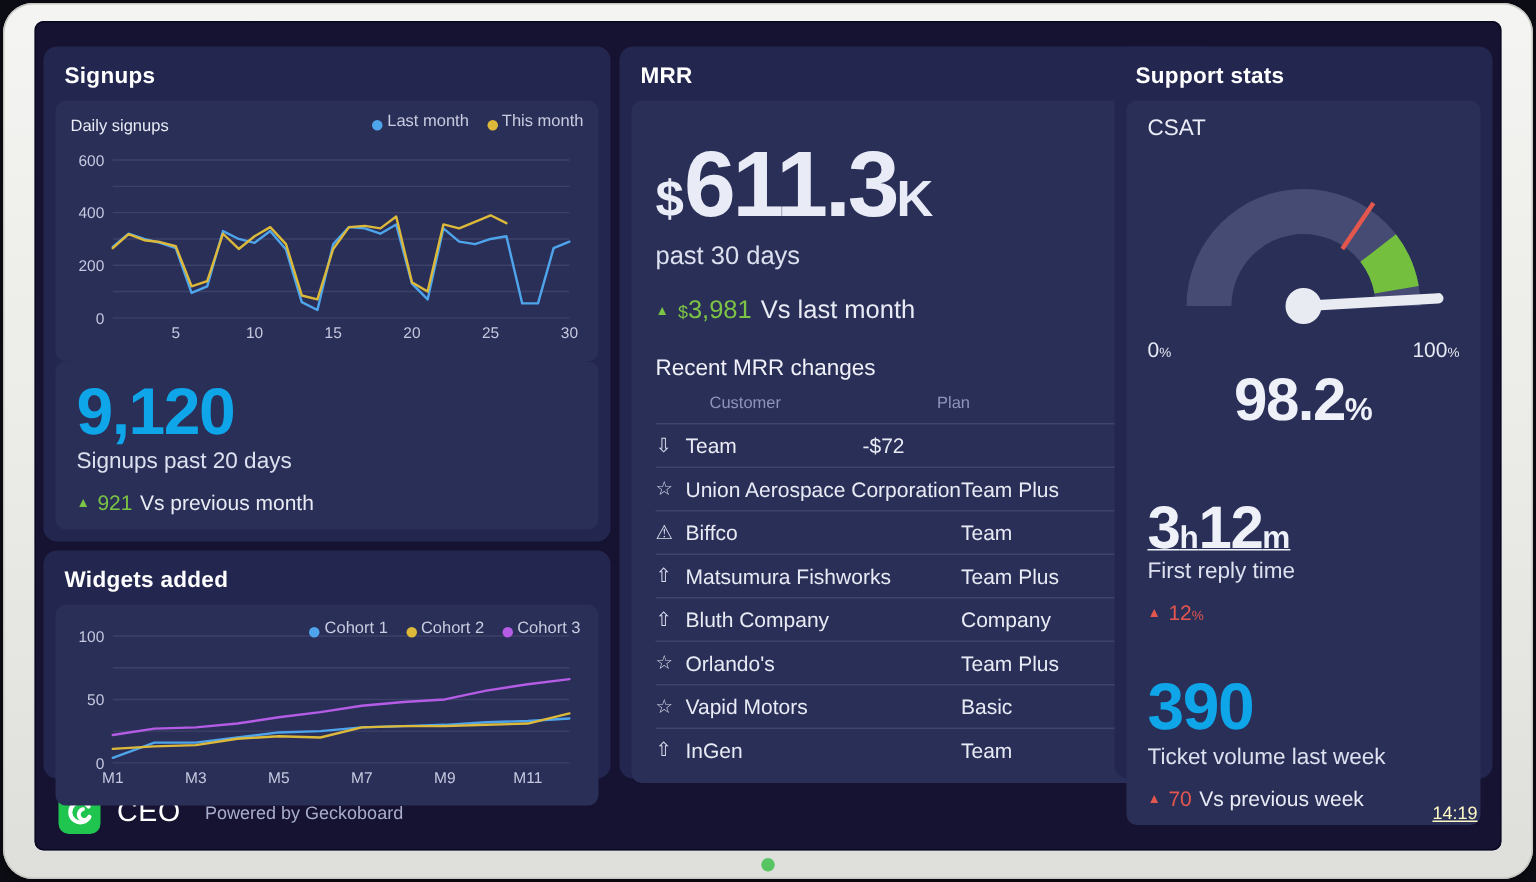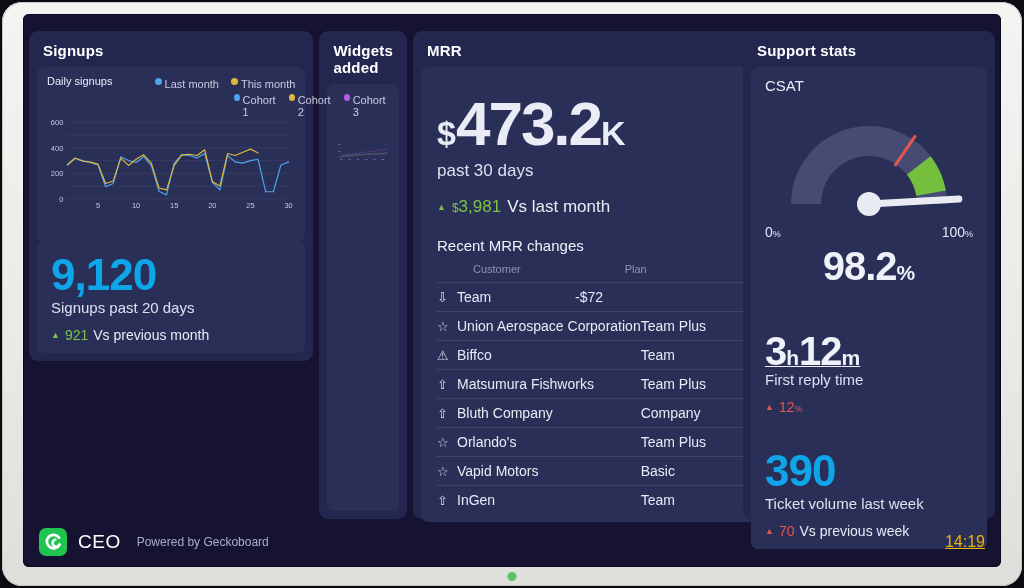--- a/index.html
+++ b/index.html
@@ -7,35 +7,35 @@
     font-family:"Liberation Sans","DejaVu Sans",sans-serif; }
   .device { position:absolute; left:2px; top:2px; width:1020px; height:584px;
     border-radius:20px; background:linear-gradient(180deg,#f4f4f2 0%,#e9e9e5 60%,#dededa 100%);
     box-shadow:inset 0 0 0 1px #c6c6c2, 0 3px 10px rgba(0,0,0,.55); }
   .power-led { position:absolute; bottom:5px; left:50%; transform:translateX(-50%);
     width:9px; height:9px; border-radius:50%; background:#58c563; }
   .screen { position:absolute; left:21px; top:12px; right:21px; bottom:19px;
     background:#151331; border-radius:6px; box-shadow:inset 0 0 0 1px #0a0922; overflow:hidden; }
   .screen-inner { position:absolute; inset:0; padding:17px 6px 8px 6px; display:flex; flex-direction:column; }
   .dash { flex:1; display:flex; gap:6px; min-height:0; }
-  .col-left { width:400px; display:flex; flex-direction:row; gap:6px; }
+  .col-left { width:400px; display:flex; flex-direction:column; gap:6px; }
   .col-mid { width:324px; display:flex; }
   .col-right { flex:1; display:flex; }
   .panel { background:#232750; border-radius:9px; padding:8px; display:flex; flex-direction:column; min-height:0; }
   .panel-title { font-size:15px; font-weight:bold; color:#ffffff; padding:3px 6px 8px; letter-spacing:.2px; }
   .card { background:#2a2f58; border-radius:7px; }
 
   
   .panel-signups { height:330px; }
   .panel-widgets { flex:1; }
   .chart-card { padding:8px 10px; position:relative; }
   .chart-head { display:flex; justify-content:space-between; align-items:baseline; height:20px; }
   .chart-label { font-size:11px; color:#e9ebf5; }
   .legend { display:flex; gap:12px; font-size:11px; color:#c9cce0; align-items:center; }
-  .legend-item { display:flex; align-items:flex-start; gap:3px; }
+  .legend-item { display:flex; align-items:flex-end; gap:3px; }
   .legend-dot { width:7px; height:7px; border-radius:50%; display:inline-block; }
   .legend-abs { position:absolute; top:10px; right:12px; z-index:2; }
   svg.linechart { display:block; width:100%; }
 
   
   .metric-card { flex:1; padding:10px 14px; }
   .big-num { font-size:44px; font-weight:600; color:#0ea5e9; letter-spacing:-1px; line-height:1.1; }
   .metric-label { font-size:15px; color:#dde0ee; margin-top:0px; }
   .delta-row { margin-top:11px; font-size:14px; color:#e8eaf4; display:flex; align-items:center; gap:5px; }
   .arrow { font-size:9px; line-height:1; }
@@ -71,21 +71,21 @@
   .dur { color:#eff1f9; font-weight:600; letter-spacing:-1px; line-height:1;text-decoration:underline; }
   .dur-num { font-size:40px; }
   .dur-unit { font-size:21px; letter-spacing:0; }
   .sec-tickets { margin-top:32px; }
 
   
   .footer { height:34px; margin-top:6px; display:flex; align-items:center; padding:0 10px; }
   .logo { width:28px; height:28px; border-radius:7px; background:#20c550; display:flex; align-items:center; justify-content:center; }
   .brand { font-size:19px; color:#ffffff; margin-left:11px; letter-spacing:.5px; }
   .powered { font-size:12px; color:#a9adcd; margin-left:16px; }
-  .clock { margin-left:auto; font-size:16px; color:#eab308;text-decoration:underline; }
+  .clock { margin-left:auto; font-size:12px; color:#fef9c3;text-decoration:underline; }
 </style>
 </head>
 <body>
 
 <div class="device">
   <div class="screen">
     <div class="screen-inner">
       <div class="dash">
 
         <div class="col-left">
@@ -176,21 +176,21 @@
                 </svg>
             </div>
           </div>
         </div>
 
         <div class="col-mid">
           <div class="panel" style="flex:1;">
             <div class="panel-title">MRR</div>
             <div class="card mrr-card">
               <div class="mrr-number">
-                <span class="mrr-currency">$</span><span class="mrr-value">473.2</span><span class="mrr-unit">K</span>
+                <span class="mrr-currency">$</span><span class="mrr-value">611.3</span><span class="mrr-unit">K</span>
               </div>
               <div class="mrr-sub">past 30 days</div>
               <div class="mrr-delta">
                 <span class="arrow good">▲</span>
                 <span class="good"><span class="small-cur">$</span><span>3,981</span></span>
                 <span>Vs last month</span>
               </div>
               <div class="table-title">Recent MRR changes</div>
               <div class="t-head">
                 <span class="t-icon"></span>

